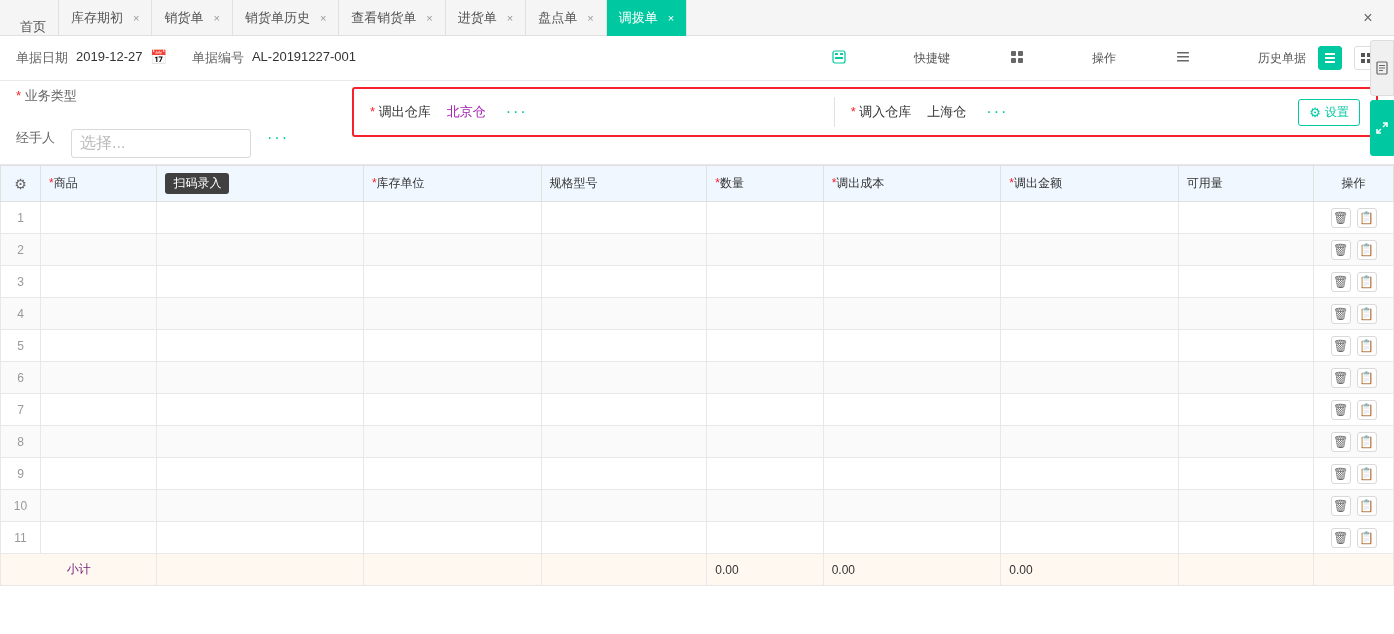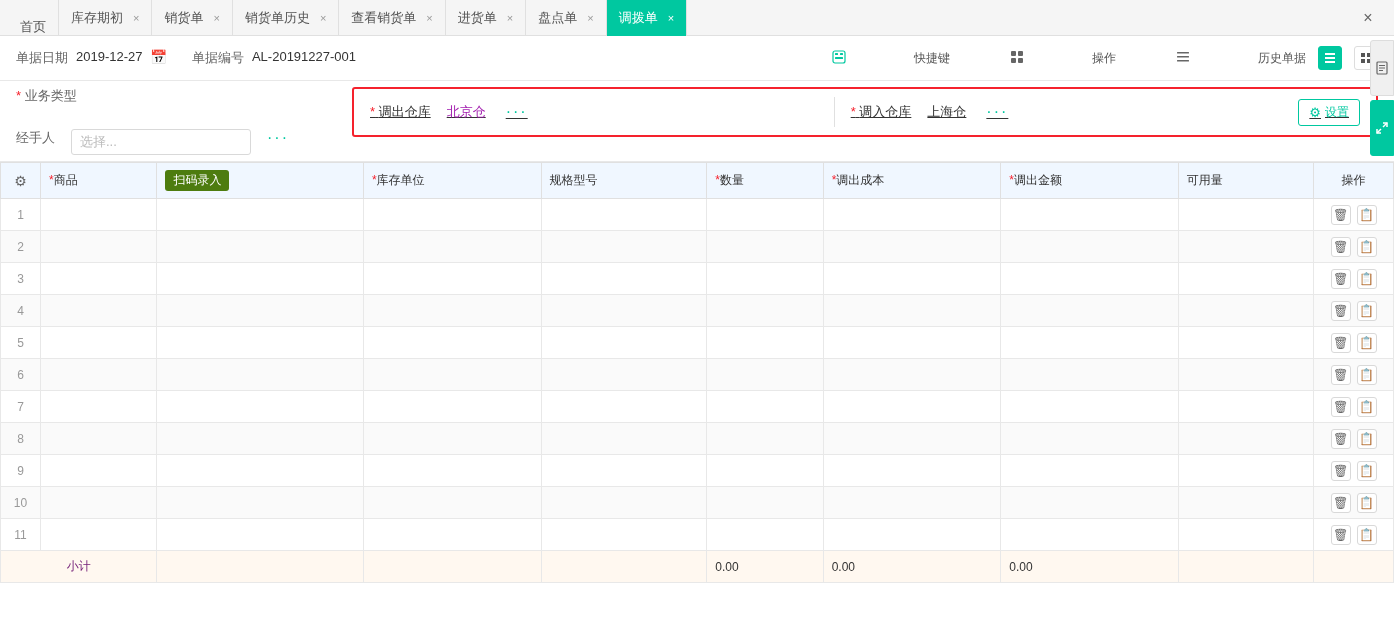--- a/index.html
+++ b/index.html
@@ -142,21 +142,21 @@
       margin-left: 8px;
     }
     .settings-btn .gear { font-size: 13px; }
     .person-select {
       color: #bbb;
       border: 1px solid #d9d9d9;
       border-radius: 3px;
       padding: 3px 8px;
       min-width: 180px;
       cursor: pointer;
-      font-size: 13px;
+      font-size: 16px;
     }
 
     
     .table-container {
       flex: 1;
       overflow: auto;
       border-top: 1px solid #e8e8e8;
     }
     table {
       width: 100%;
@@ -202,21 +202,21 @@
       border-radius: 3px;
       display: inline-flex;
       align-items: center;
       justify-content: center;
       cursor: pointer;
       font-size: 12px;
       color: #666;
       background: #fff;
     }
     .scan-btn {
-      background: #4d7c0f;
+      background: #404040;
       color: #fff;
       border: none;
       border-radius: 3px;
       padding: 2px 8px;
       font-size: 12px;
       cursor: pointer;
     }
     .col-gear { width: 36px; text-align: center; }
     .th-gear { color: #666; font-size: 14px; cursor: pointer; }
 
@@ -379,21 +379,21 @@
         </div>
         <div class="form-field" style="margin-left:0;">
           <label style="color:#666; margin-right:8px;">经手人</label>
           <div class="person-select">
             <span style="color:#bbb;">选择...</span>
           </div>
           <span class="more-btn">···</span>
         </div>
       </div>
 
-      <div style="border: 2px solid #f5222d; border-radius:3px; display:flex; align-items:center; flex:1; padding: 8px 16px; margin-left:16px; gap:0;text-decoration:underline;">
+      <div style="border: 2px solid #f5222d; border-radius:3px; display:flex; align-items:center; flex:1; padding: 8px 16px; margin-left:16px; gap:0;">
         <div class="warehouse-field">
           <label style="white-space:nowrap;">
             <span class="required">*</span>
             <span>调出仓库</span>
           </label>
           <span style="margin-left:8px; color:#a21caf;">北京仓</span>
           <span class="more-btn" style="margin-left:12px;">···</span>
         </div>
 
         <div class="warehouse-divider"></div>

